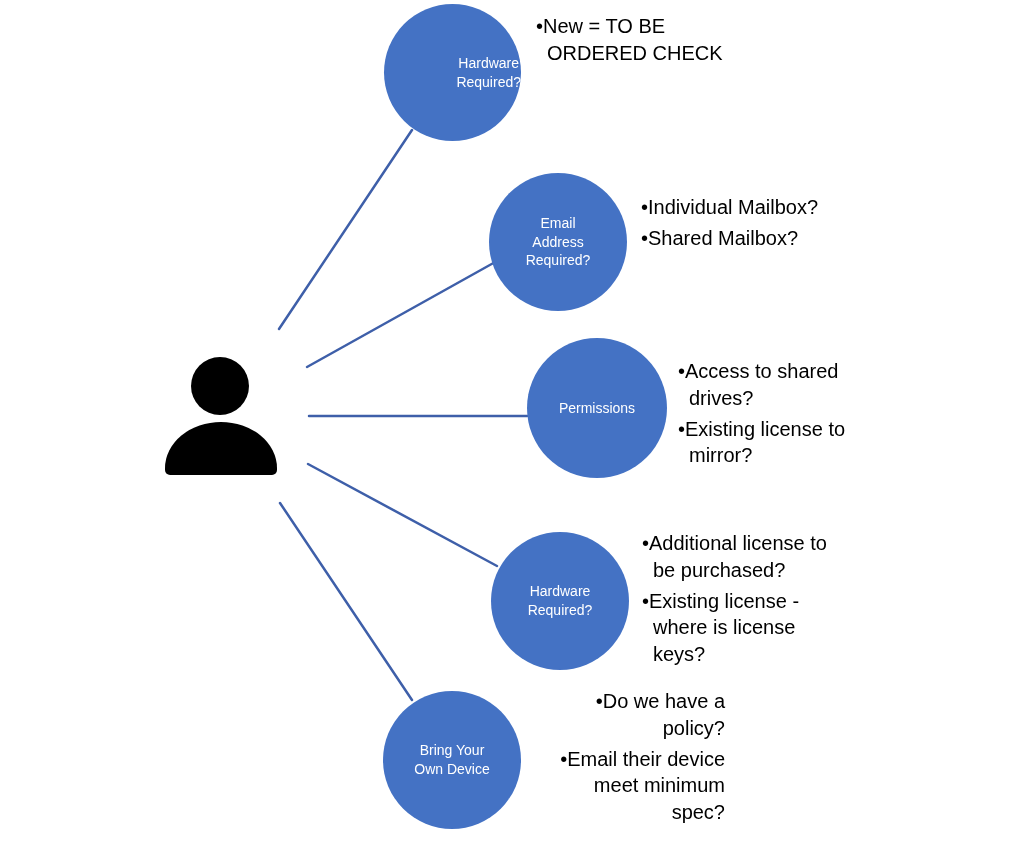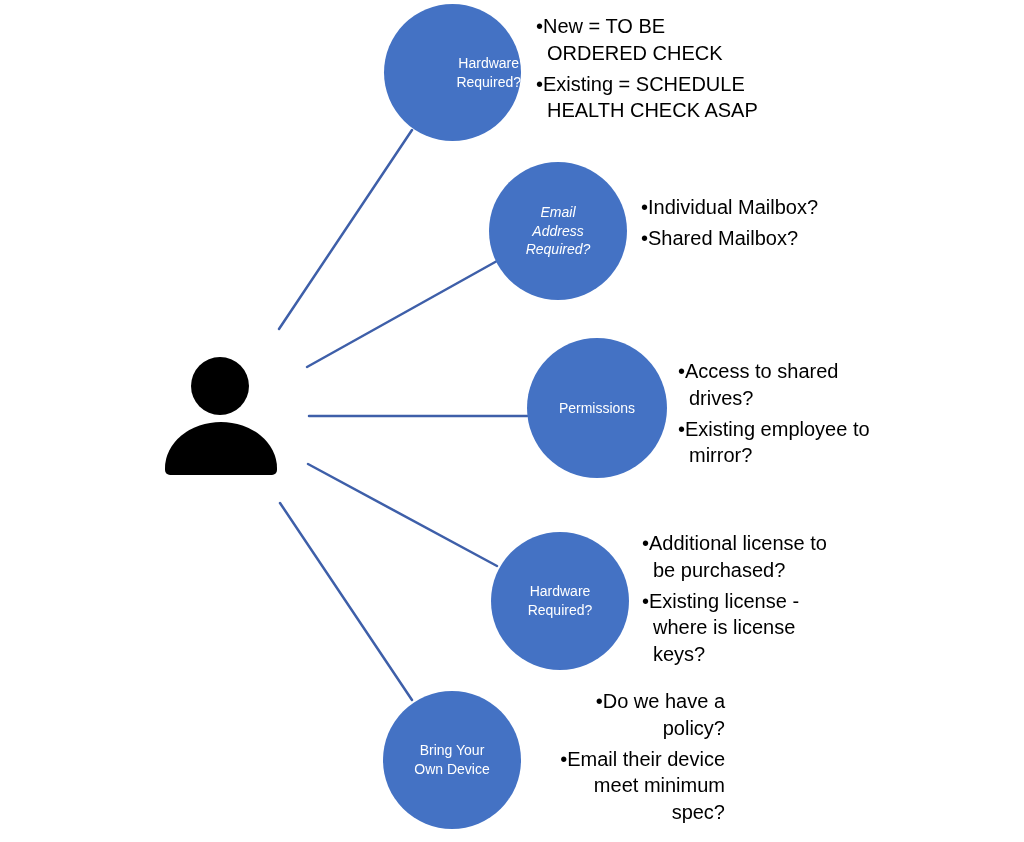--- a/index.html
+++ b/index.html
@@ -48,21 +48,21 @@
     color: var(--circle-text, #fff);
     display: flex;
     align-items: center;
     justify-content: center;
     text-align: center;
     font-size: 14px;
     line-height: 1.35;
     white-space: pre-line;
   }
   #node-hardware  { left: 384px; top:   4px; width: 137px; height: 137px; justify-content: flex-end; }
-  #node-email     { left: 489px; top: 162px; width: 138px; height: 138px; font-style: italic; }
+  #node-email     { left: 489px; top: 173px; width: 138px; height: 138px; }
   #node-perms     { left: 527px; top: 338px; width: 140px; height: 140px; }
   #node-software  { left: 491px; top: 532px; width: 138px; height: 138px; }
   #node-byod      { left: 383px; top: 691px; width: 138px; height: 138px; }
 
   
   .bullets {
     position: absolute;
     color: var(--text, #000);
     font-size: 20px;
     line-height: 1.34;
@@ -99,41 +99,39 @@
     <div class="person-body"></div>
   </div>
 
   <div class="node-circle" id="node-hardware">
     <span>Hardware
 Required?</span>
   </div>
   <div class="bullets" id="bullets-hardware">
     <div class="bullet-item">New = TO BE
 ORDERED CHECK</div>
-    <div class="bullet-item">Existing = SCHEDULE
-HEALTH CHECK ASAP</div>
   </div>
 
   <div class="node-circle" id="node-email">
     <span>Email
 Address
 Required?</span>
   </div>
   <div class="bullets" id="bullets-email">
     <div class="bullet-item">Individual Mailbox?</div>
     <div class="bullet-item">Shared Mailbox?</div>
   </div>
 
   <div class="node-circle" id="node-perms">
     <span>Permissions</span>
   </div>
   <div class="bullets" id="bullets-perms">
     <div class="bullet-item">Access to shared
 drives?</div>
-    <div class="bullet-item">Existing employee to
+    <div class="bullet-item">Existing license to
 mirror?</div>
   </div>
 
   <div class="node-circle" id="node-software">
     <span>Hardware
 Required?</span>
   </div>
   <div class="bullets" id="bullets-software">
     <div class="bullet-item">Additional license to
 be purchased?</div>

